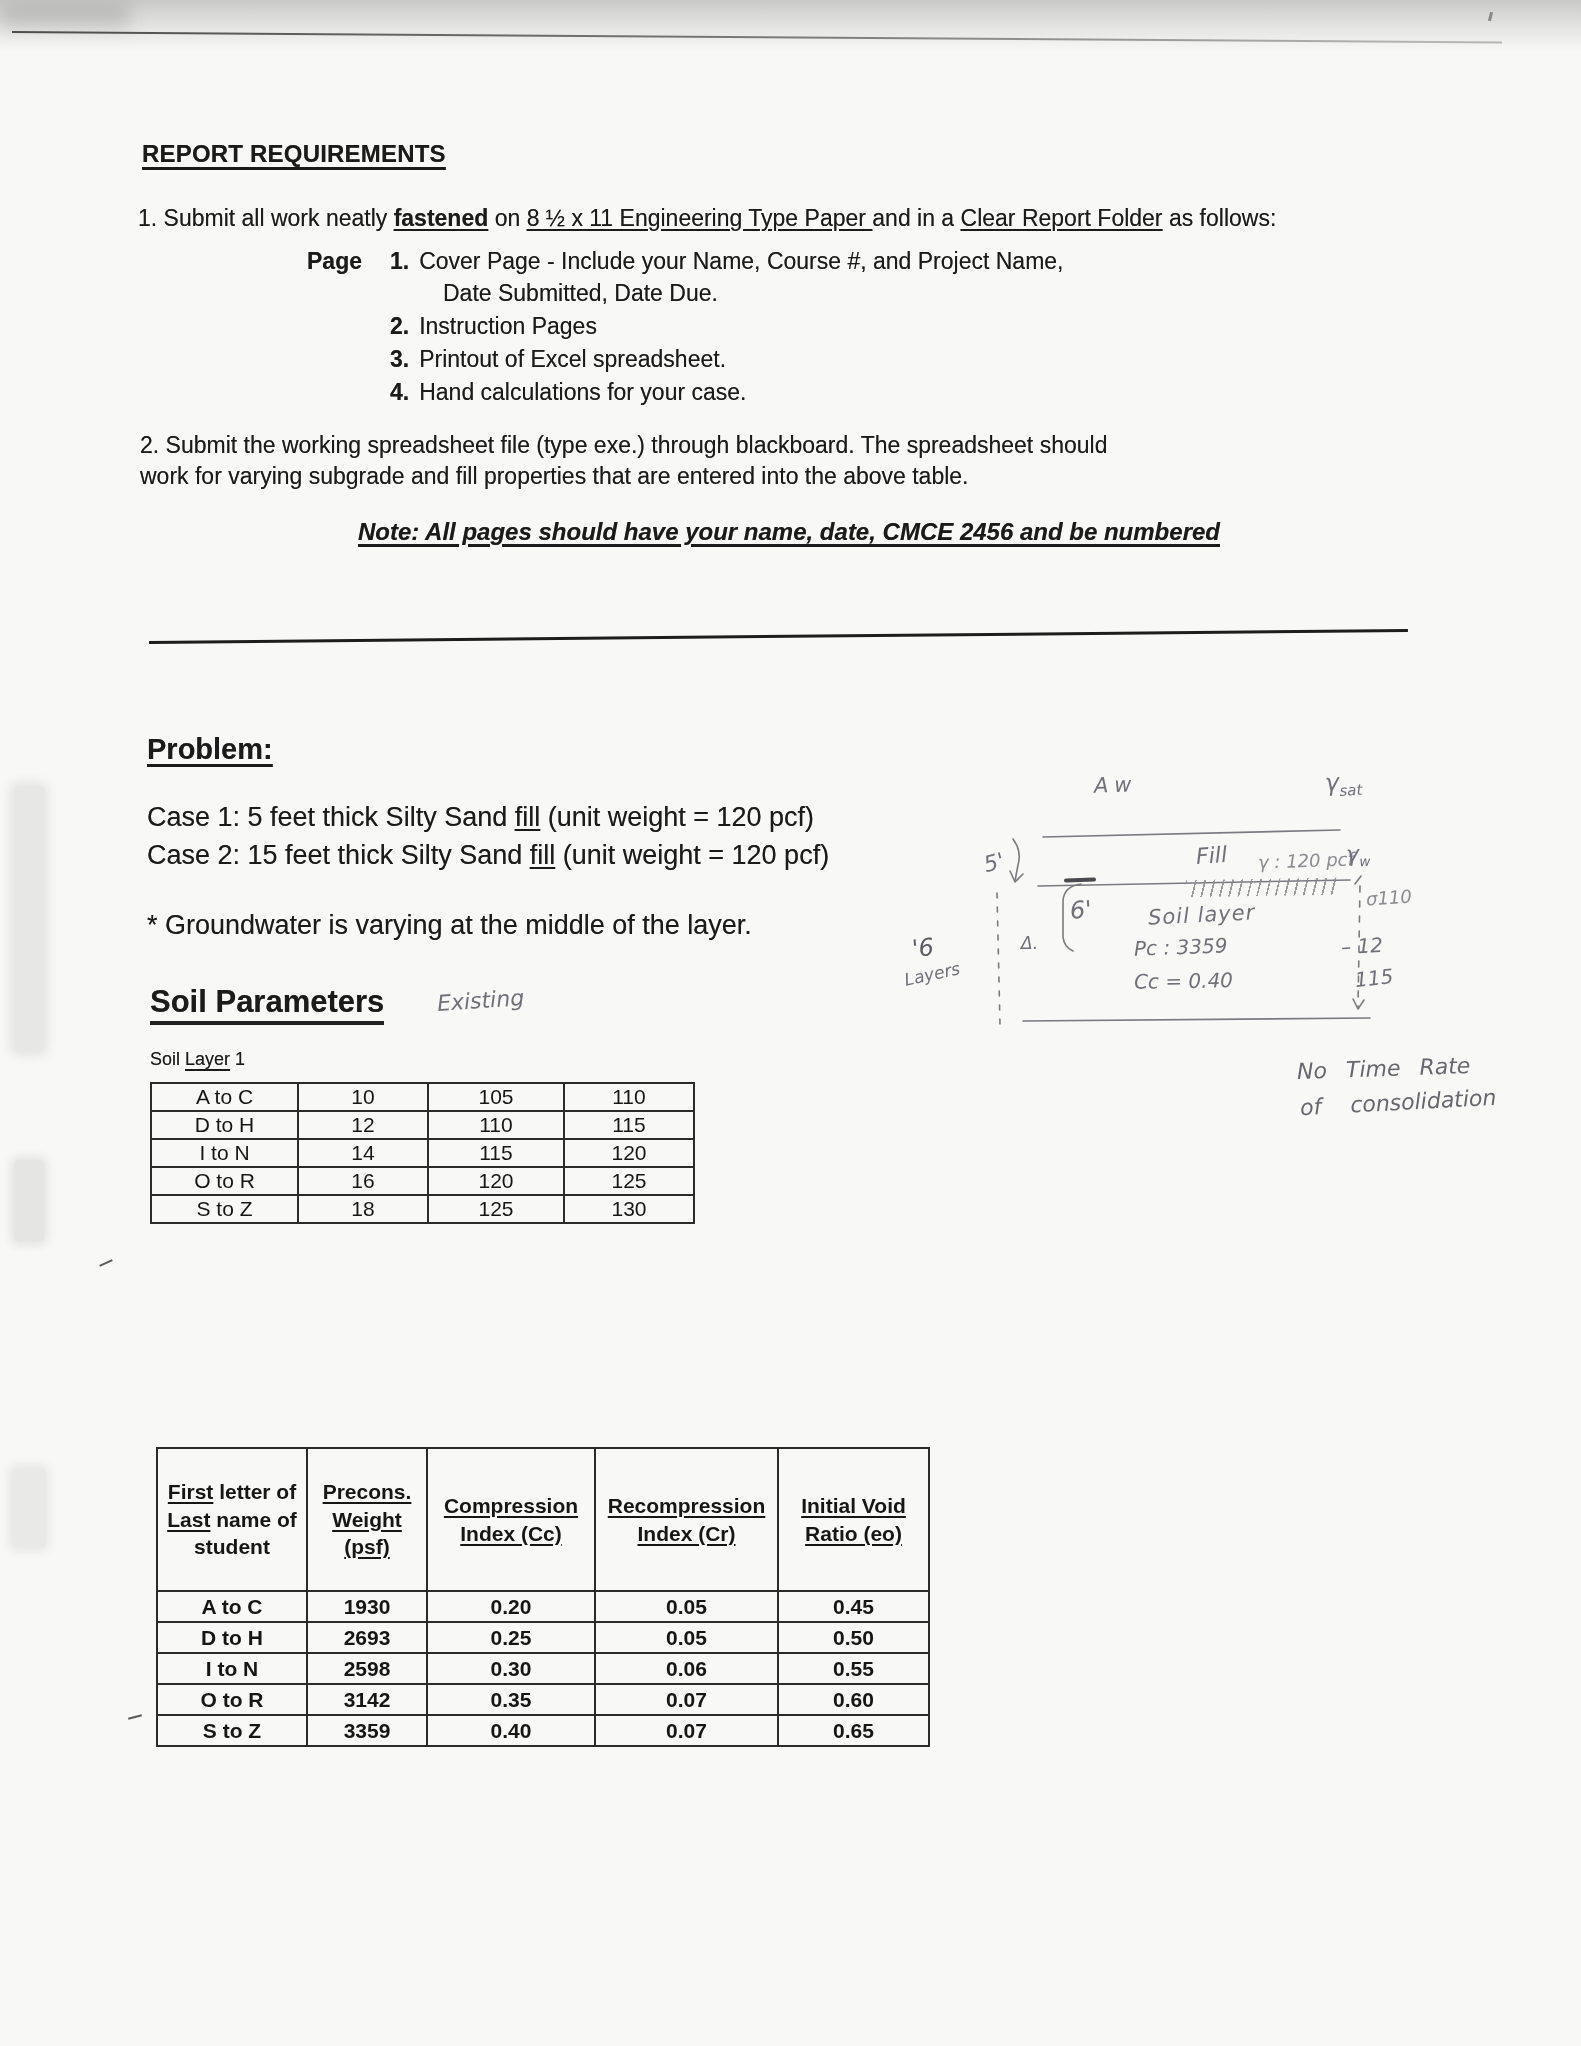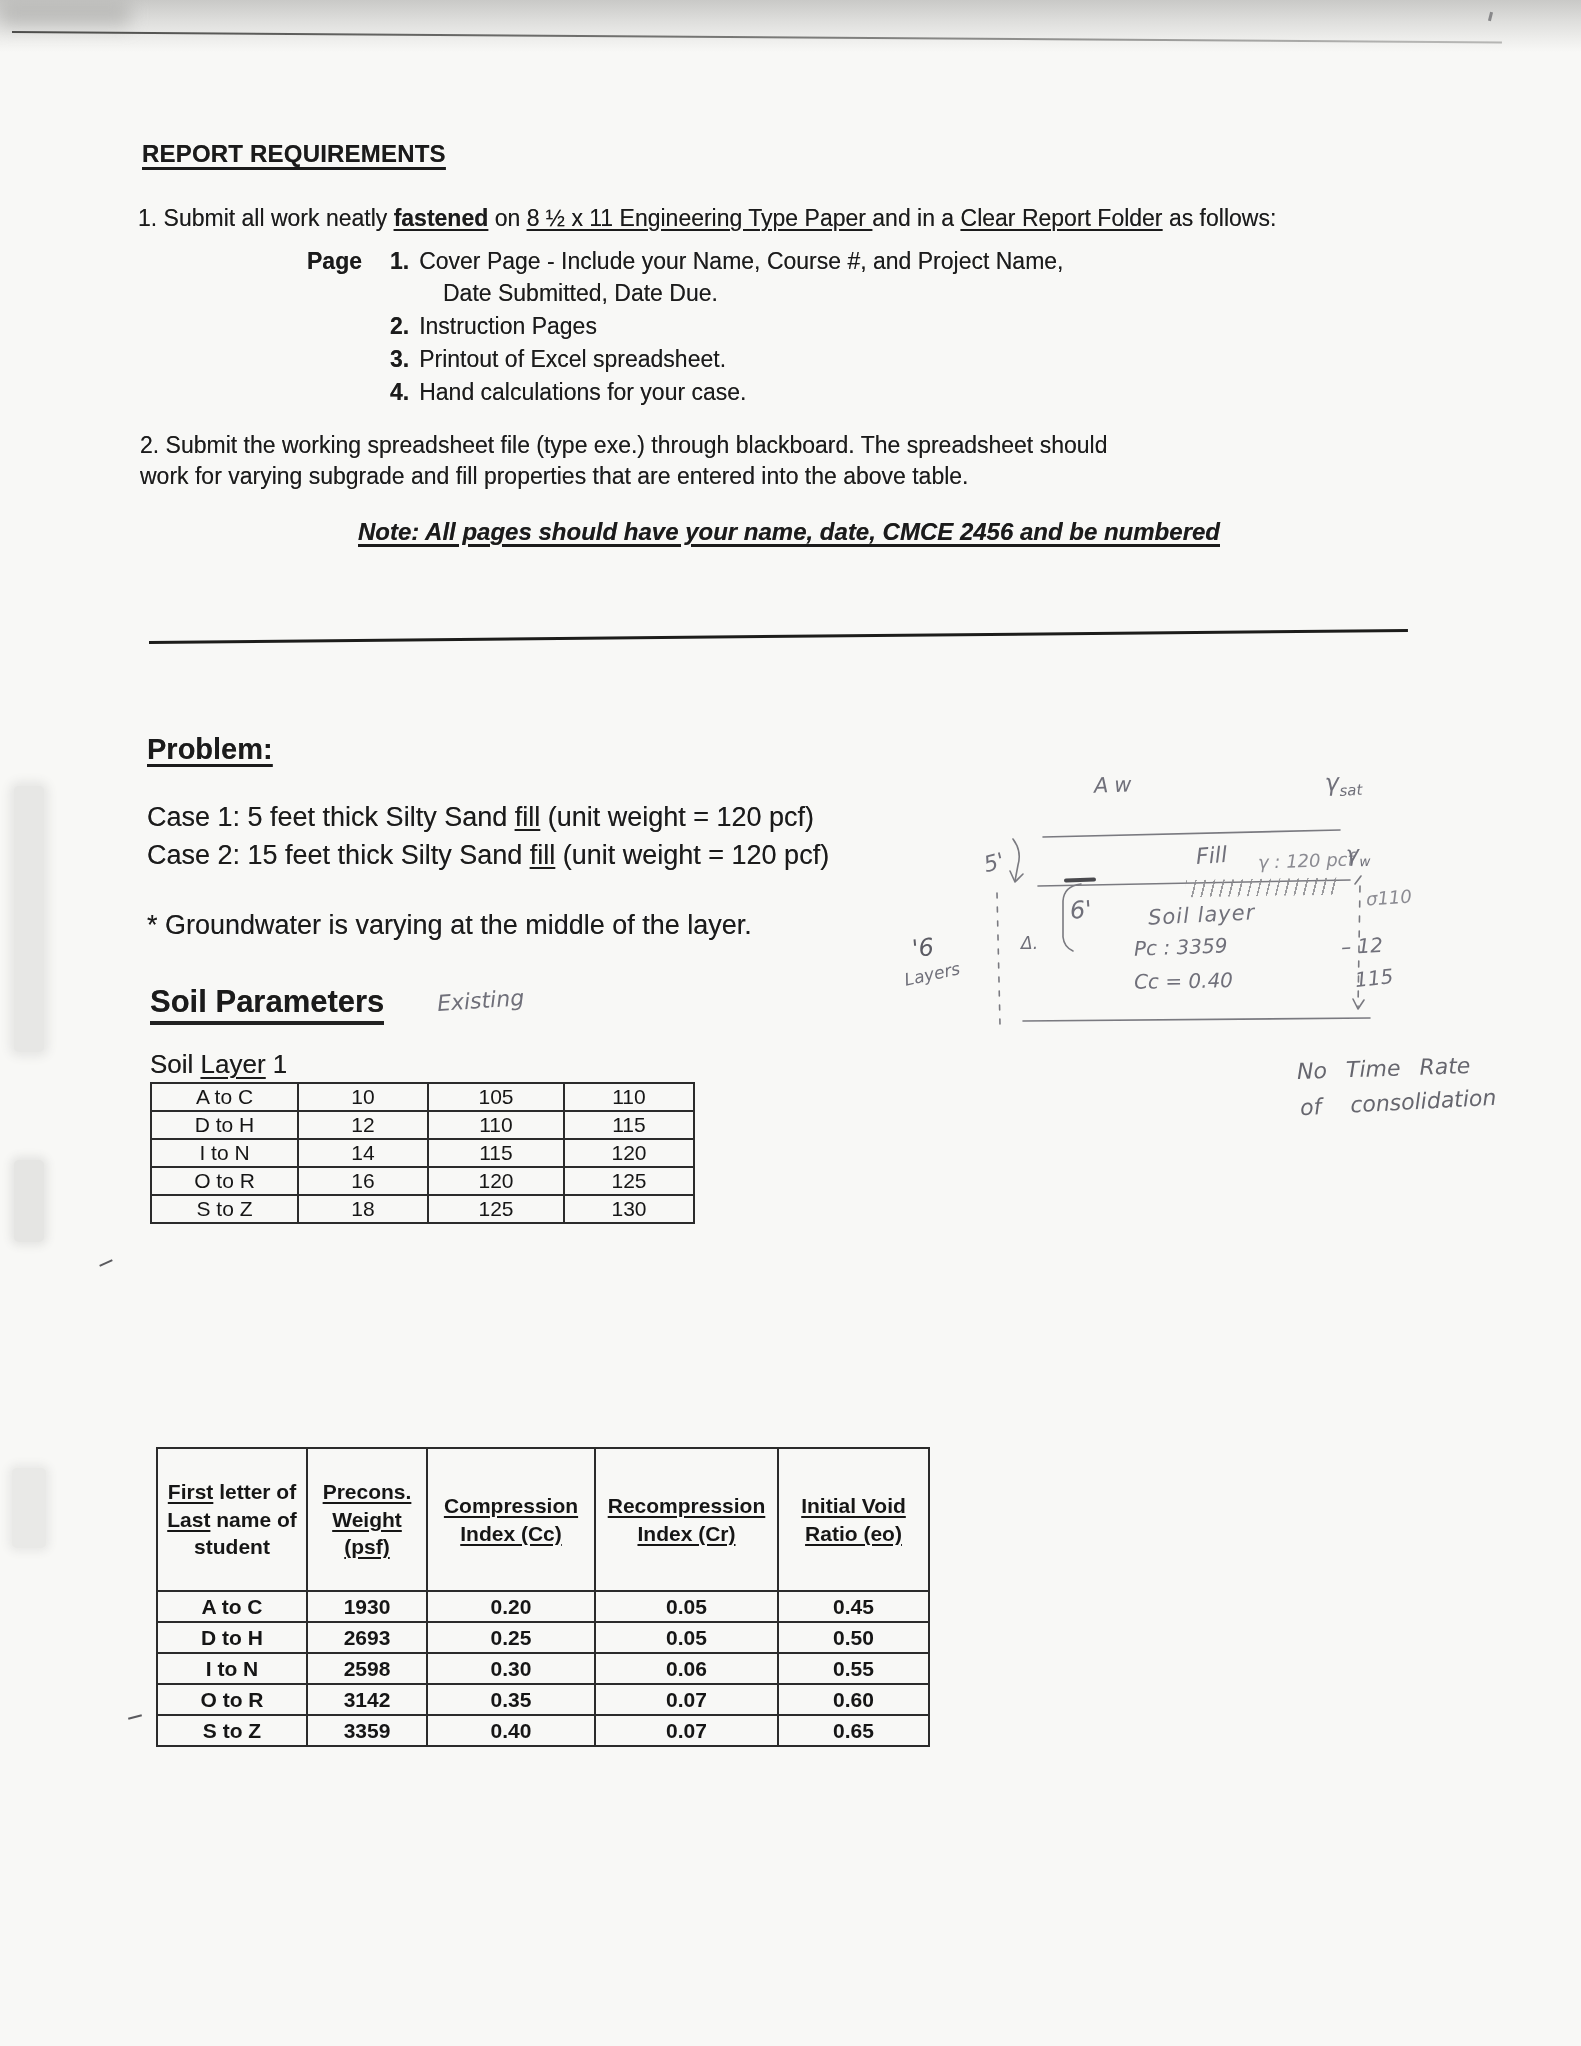--- a/index.html
+++ b/index.html
@@ -28,21 +28,21 @@
     text-decoration:underline;text-decoration-thickness:3px;text-underline-offset:5px;}
   .body23{font-size:23px;}
   .bold23{font-size:23px;font-weight:normal;}
   .note{font-size:24px;font-weight:bold;font-style:italic;
     text-decoration:underline;text-decoration-thickness:2.5px;text-underline-offset:4px;}
   .divider{position:absolute;left:149px;top:641px;width:1259px;height:3px;background:#1d1d1b;
     transform:rotate(-.55deg);transform-origin:left center;}
   .h2x{font-size:29px;font-weight:bold;text-decoration:underline;text-decoration-thickness:3px;text-underline-offset:5px;}
   .case{font-size:27px;}
   .sp{font-size:31px;font-weight:bold;border-bottom:4px solid #222;padding-bottom:1px;}
-  .cap{font-size:26px;text-align:center;}
+  .cap{font-size:18px;text-align:center;}
 
   table{border-collapse:collapse;table-layout:fixed;background:transparent;}
   td{border:2px solid #2b2b2b;text-align:center;vertical-align:middle;
      font-size:21px;color:#161616;padding:0 4px;overflow:hidden;}
   td .hdr{text-decoration:underline;text-underline-offset:3px;}
   .hcell{line-height:1.32;white-space:normal;}
   #table1 td.hc{height:140px;} #table1 tr.r td{height:26px;}
   #table2 td.hc{height:141px;} #table2 tr.r td{height:29px;}
 
   

